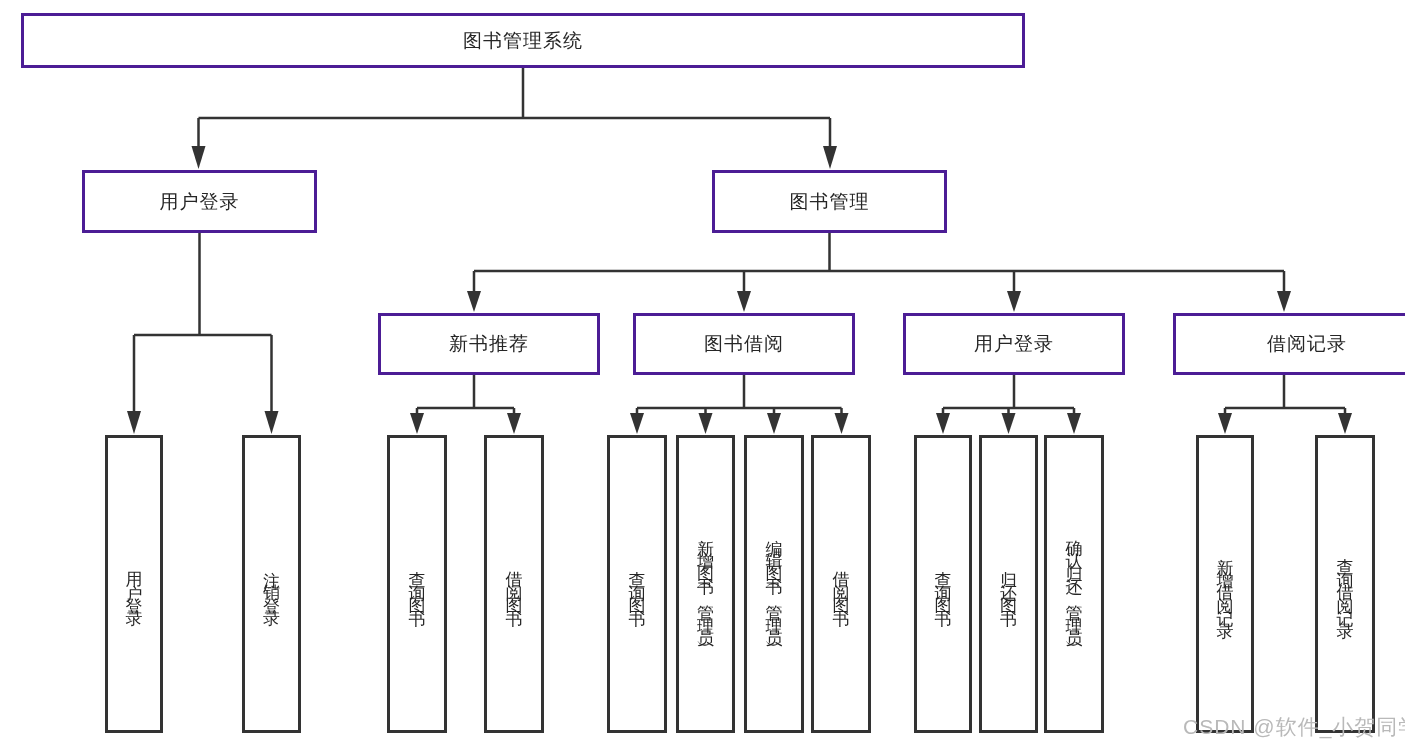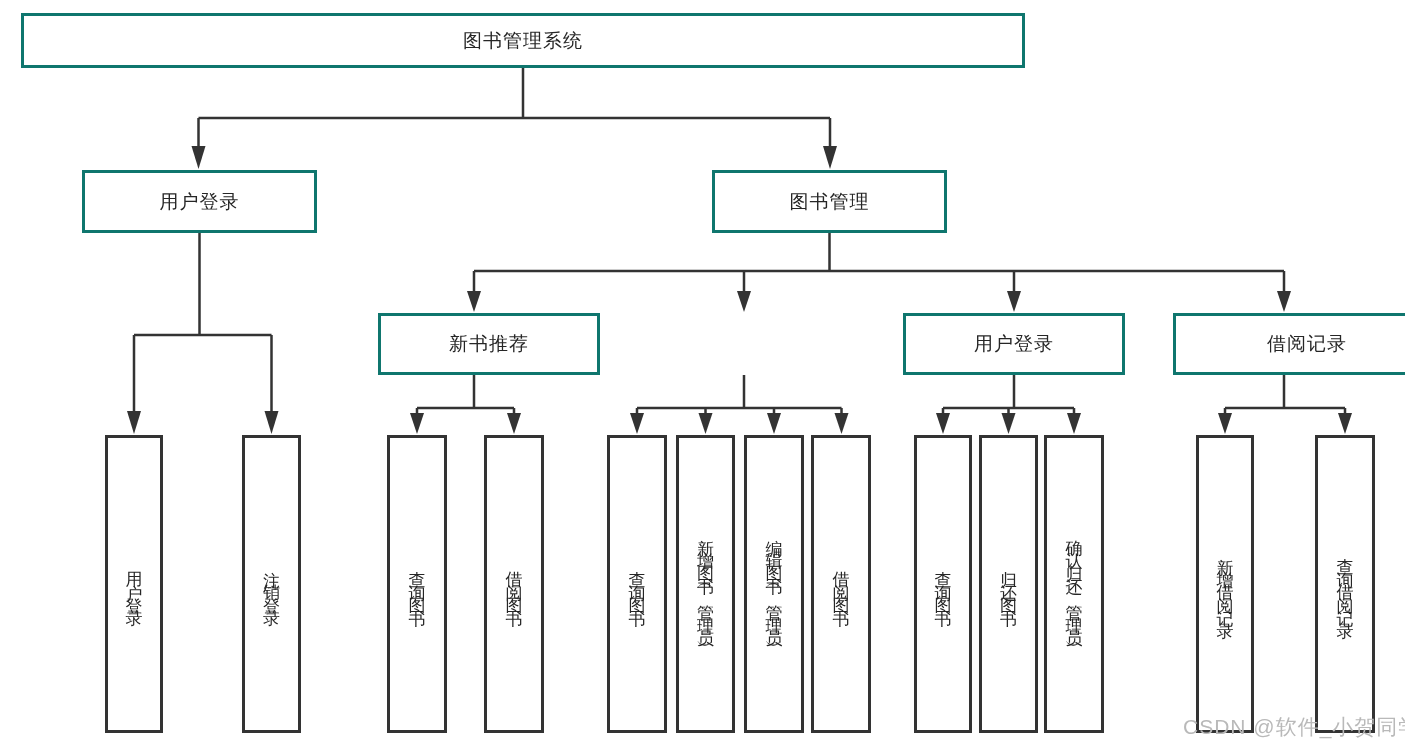--- a/index.html
+++ b/index.html
@@ -8,21 +8,21 @@
     width:1405px;height:747px;
     background:#ffffff;
     font-family:"Liberation Sans","DejaVu Sans",sans-serif;
     color:#262626;
     overflow:hidden;
   }
   .wires{position:absolute;left:0;top:0;width:1405px;height:747px;}
   .node{
     position:absolute;
     box-sizing:border-box;
-    border:3px solid #0f766e;
+    border:3px solid #4c1d95;
     background:#ffffff;
     display:flex;align-items:center;justify-content:center;
     font-size:19px;
     letter-spacing:1px;
     white-space:nowrap;
   }
   .leaf{
     position:absolute;
     box-sizing:border-box;
     border:3px solid #333333;
@@ -98,20 +98,23 @@
   <div class="node" style="left:82px;top:170px;width:235px;height:63px;">
     <span>用户登录</span>
   </div>
   <div class="node" style="left:712px;top:170px;width:235px;height:63px;">
     <span>图书管理</span>
   </div>
 
   <div class="node" style="left:378px;top:313px;width:222px;height:62px;">
     <span>新书推荐</span>
   </div>
+  <div class="node" style="left:633px;top:313px;width:222px;height:62px;">
+    <span>图书借阅</span>
+  </div>
   <div class="node" style="left:903px;top:313px;width:222px;height:62px;">
     <span>用户登录</span>
   </div>
   <div class="node" style="left:1173px;top:313px;width:268px;height:62px;">
     <span>借阅记录</span>
   </div>
 
   <div class="leaf" style="left:105px;width:58px;">
     <span>用户登录</span>
   </div>

